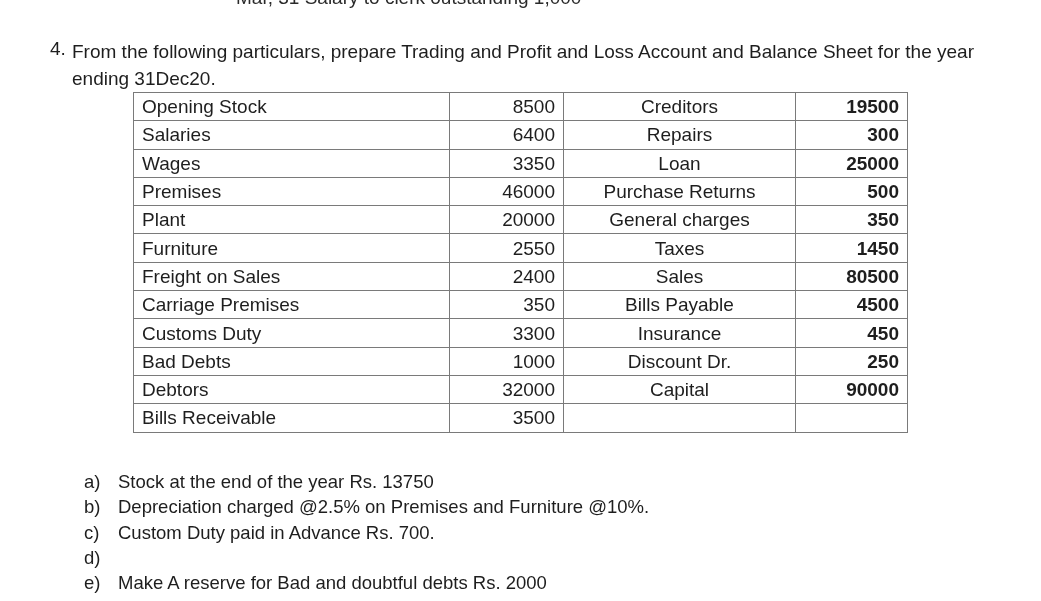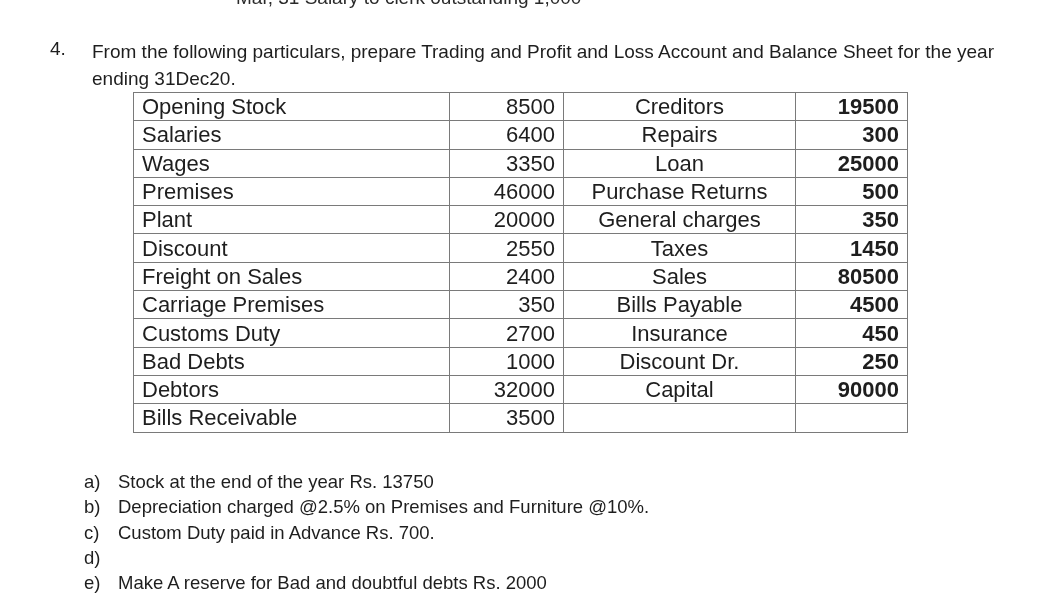--- a/index.html
+++ b/index.html
@@ -24,32 +24,32 @@
       white-space: nowrap;
     }
     .q-num {
       position: absolute;
       left: 50px;
       top: 38px;
       font-size: 19px;
     }
     .q-text {
       position: absolute;
-      left: 92px;
+      left: 72px;
       top: 38px;
       width: 930px;
       font-size: 19px;
       line-height: 27px;
     }
     table.particulars {
       position: absolute;
       left: 133px;
       top: 92px;
       border-collapse: collapse;
-      font-size: 22px;
+      font-size: 19px;
       border-radius: 9px;
     }
     table.particulars td {
       border: 1.5px solid #7a7a7a;
       height: 27.3px;
       padding: 0 8px;
       line-height: 27px;
       white-space: nowrap;
     }
     td.c1 { width: 299px; text-align: left; }
@@ -100,40 +100,40 @@
       <td class="c3">Purchase Returns</td>
       <td class="c4">500</td>
     </tr>
     <tr>
       <td class="c1">Plant</td>
       <td class="c2">20000</td>
       <td class="c3">General charges</td>
       <td class="c4">350</td>
     </tr>
     <tr>
-      <td class="c1">Discount</td>
+      <td class="c1">Furniture</td>
       <td class="c2">2550</td>
       <td class="c3">Taxes</td>
       <td class="c4">1450</td>
     </tr>
     <tr>
       <td class="c1">Freight on Sales</td>
       <td class="c2">2400</td>
       <td class="c3">Sales</td>
       <td class="c4">80500</td>
     </tr>
     <tr>
       <td class="c1">Carriage Premises</td>
       <td class="c2">350</td>
       <td class="c3">Bills Payable</td>
       <td class="c4">4500</td>
     </tr>
     <tr>
       <td class="c1">Customs Duty</td>
-      <td class="c2">2700</td>
+      <td class="c2">3300</td>
       <td class="c3">Insurance</td>
       <td class="c4">450</td>
     </tr>
     <tr>
       <td class="c1">Bad Debts</td>
       <td class="c2">1000</td>
       <td class="c3">Discount Dr.</td>
       <td class="c4">250</td>
     </tr>
     <tr>

